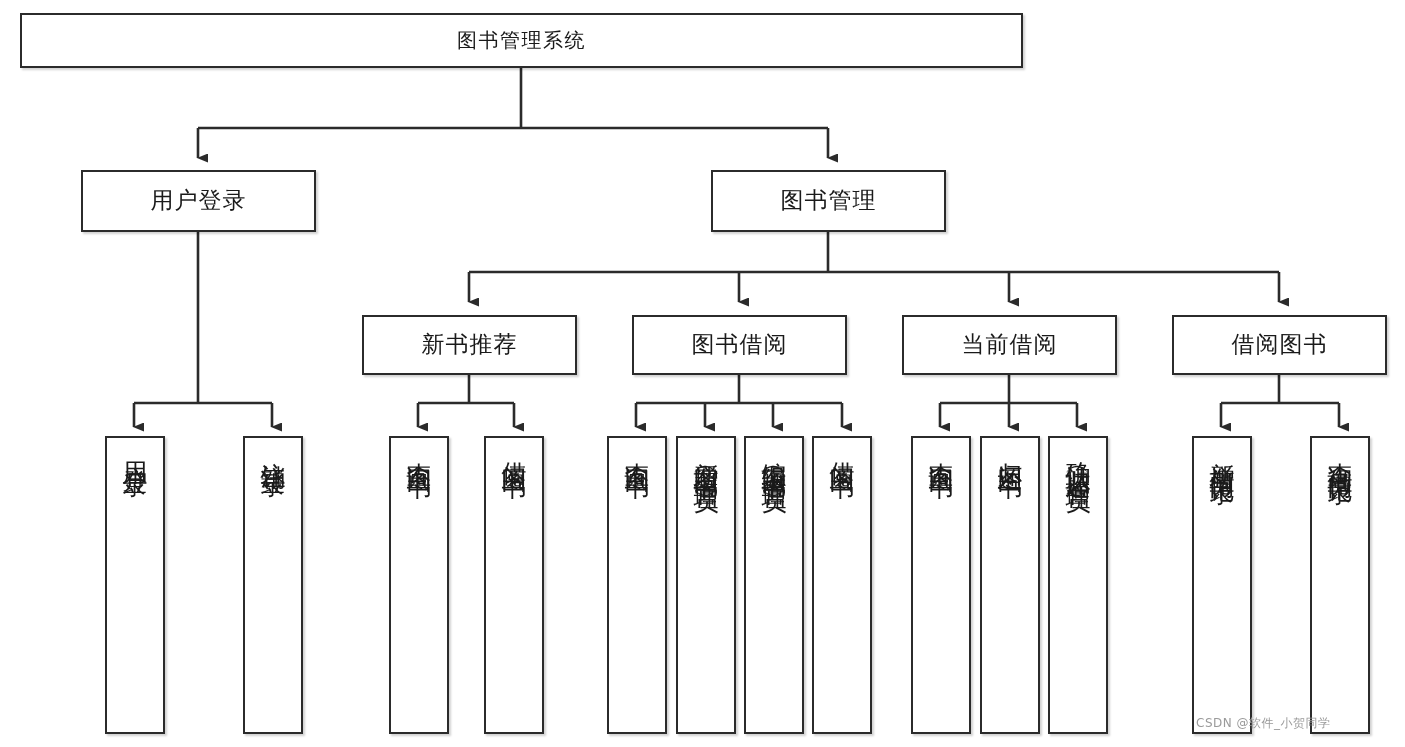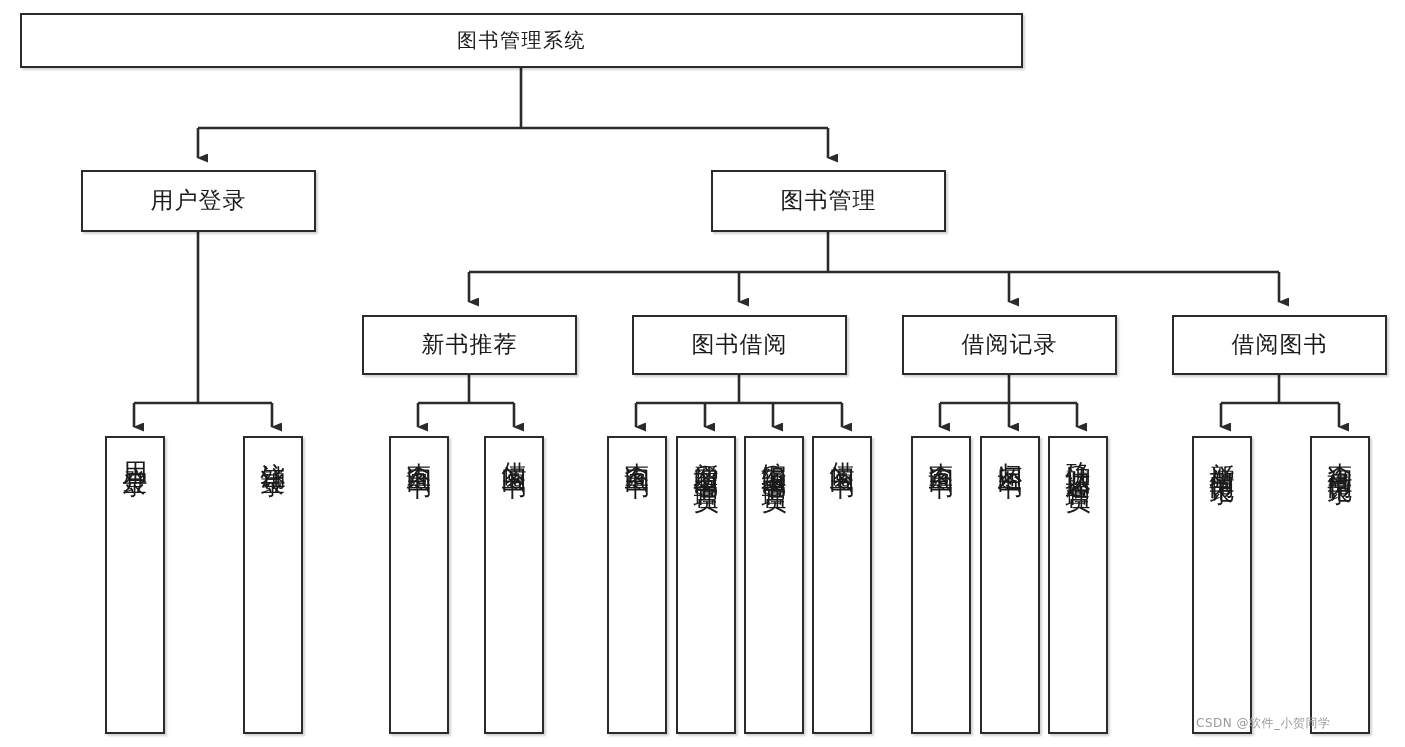--- a/index.html
+++ b/index.html
@@ -140,21 +140,21 @@
     <span class="label">图书管理</span>
   </div>
 
   <div class="node h" style="left:362px; top:315px; width:215px; height:60px;">
     <span class="label">新书推荐</span>
   </div>
   <div class="node h" style="left:632px; top:315px; width:215px; height:60px;">
     <span class="label">图书借阅</span>
   </div>
   <div class="node h" style="left:902px; top:315px; width:215px; height:60px;">
-    <span class="label">借阅记录</span>
+    <span class="label">当前借阅</span>
   </div>
   <div class="node h" style="left:1172px; top:315px; width:215px; height:60px;">
     <span class="label">借阅图书</span>
   </div>
 
   <div class="node v" style="left:105px; top:436px; width:60px; height:298px;">
     <span class="label">用户登录</span>
   </div>
   <div class="node v" style="left:243px; top:436px; width:60px; height:298px;">
     <span class="label">注销登录</span>

